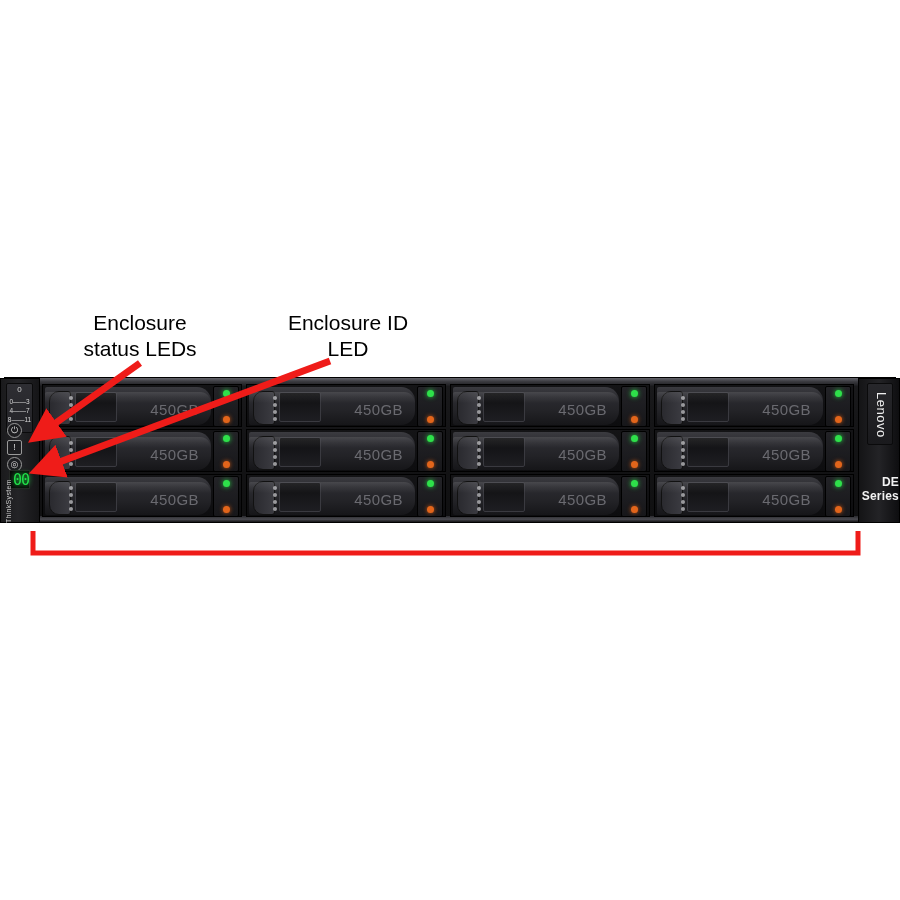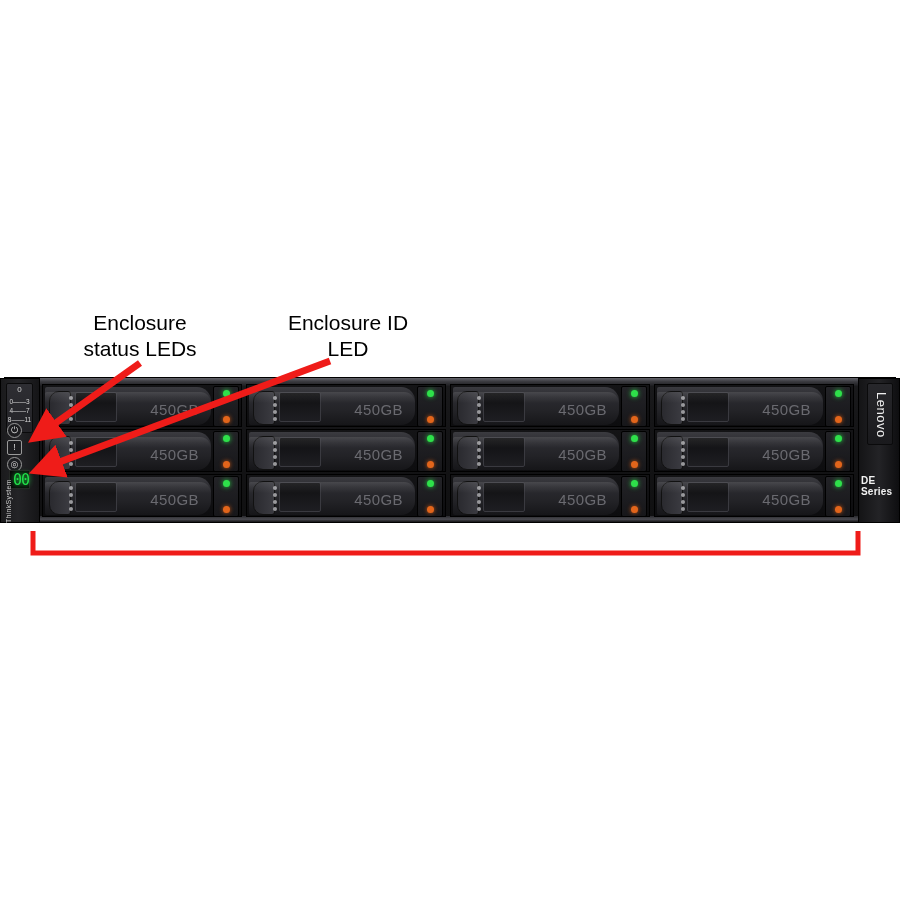--- a/index.html
+++ b/index.html
@@ -90,22 +90,22 @@
     position:absolute;left:8px;top:4px;width:26px;height:62px;
     background:linear-gradient(180deg,#27272b,#1a1a1d);
     border:1px solid #0a0a0b;border-radius:2px;box-sizing:border-box;
   }
   .lenovo-text{
     position:absolute;left:0;top:0;width:26px;height:62px;
     color:#efefef;font-size:13px;letter-spacing:.5px;
     writing-mode:vertical-rl;display:flex;align-items:center;justify-content:center;
   }
   .de-series{
-    position:absolute;left:2px;top:96px;width:38px;text-align:left;
-    color:#f2f2f2;font-size:10px;font-weight:bold;letter-spacing:.2px;
+    position:absolute;left:2px;top:96px;width:38px;text-align:right;
+    color:#f2f2f2;font-size:12px;font-weight:bold;letter-spacing:.2px;
   }
 
   
   .bays{position:absolute;left:42px;top:384px;width:816px;height:134px;}
   .bay-row{position:absolute;left:0;width:100%;height:43px;}
   #row0{top:0px;} #row1{top:45px;} #row2{top:90px;}
 
   .bay{
     position:absolute;top:0;height:43px;width:200px;
     background:linear-gradient(180deg,#141416 0%,#0d0d0f 100%);

